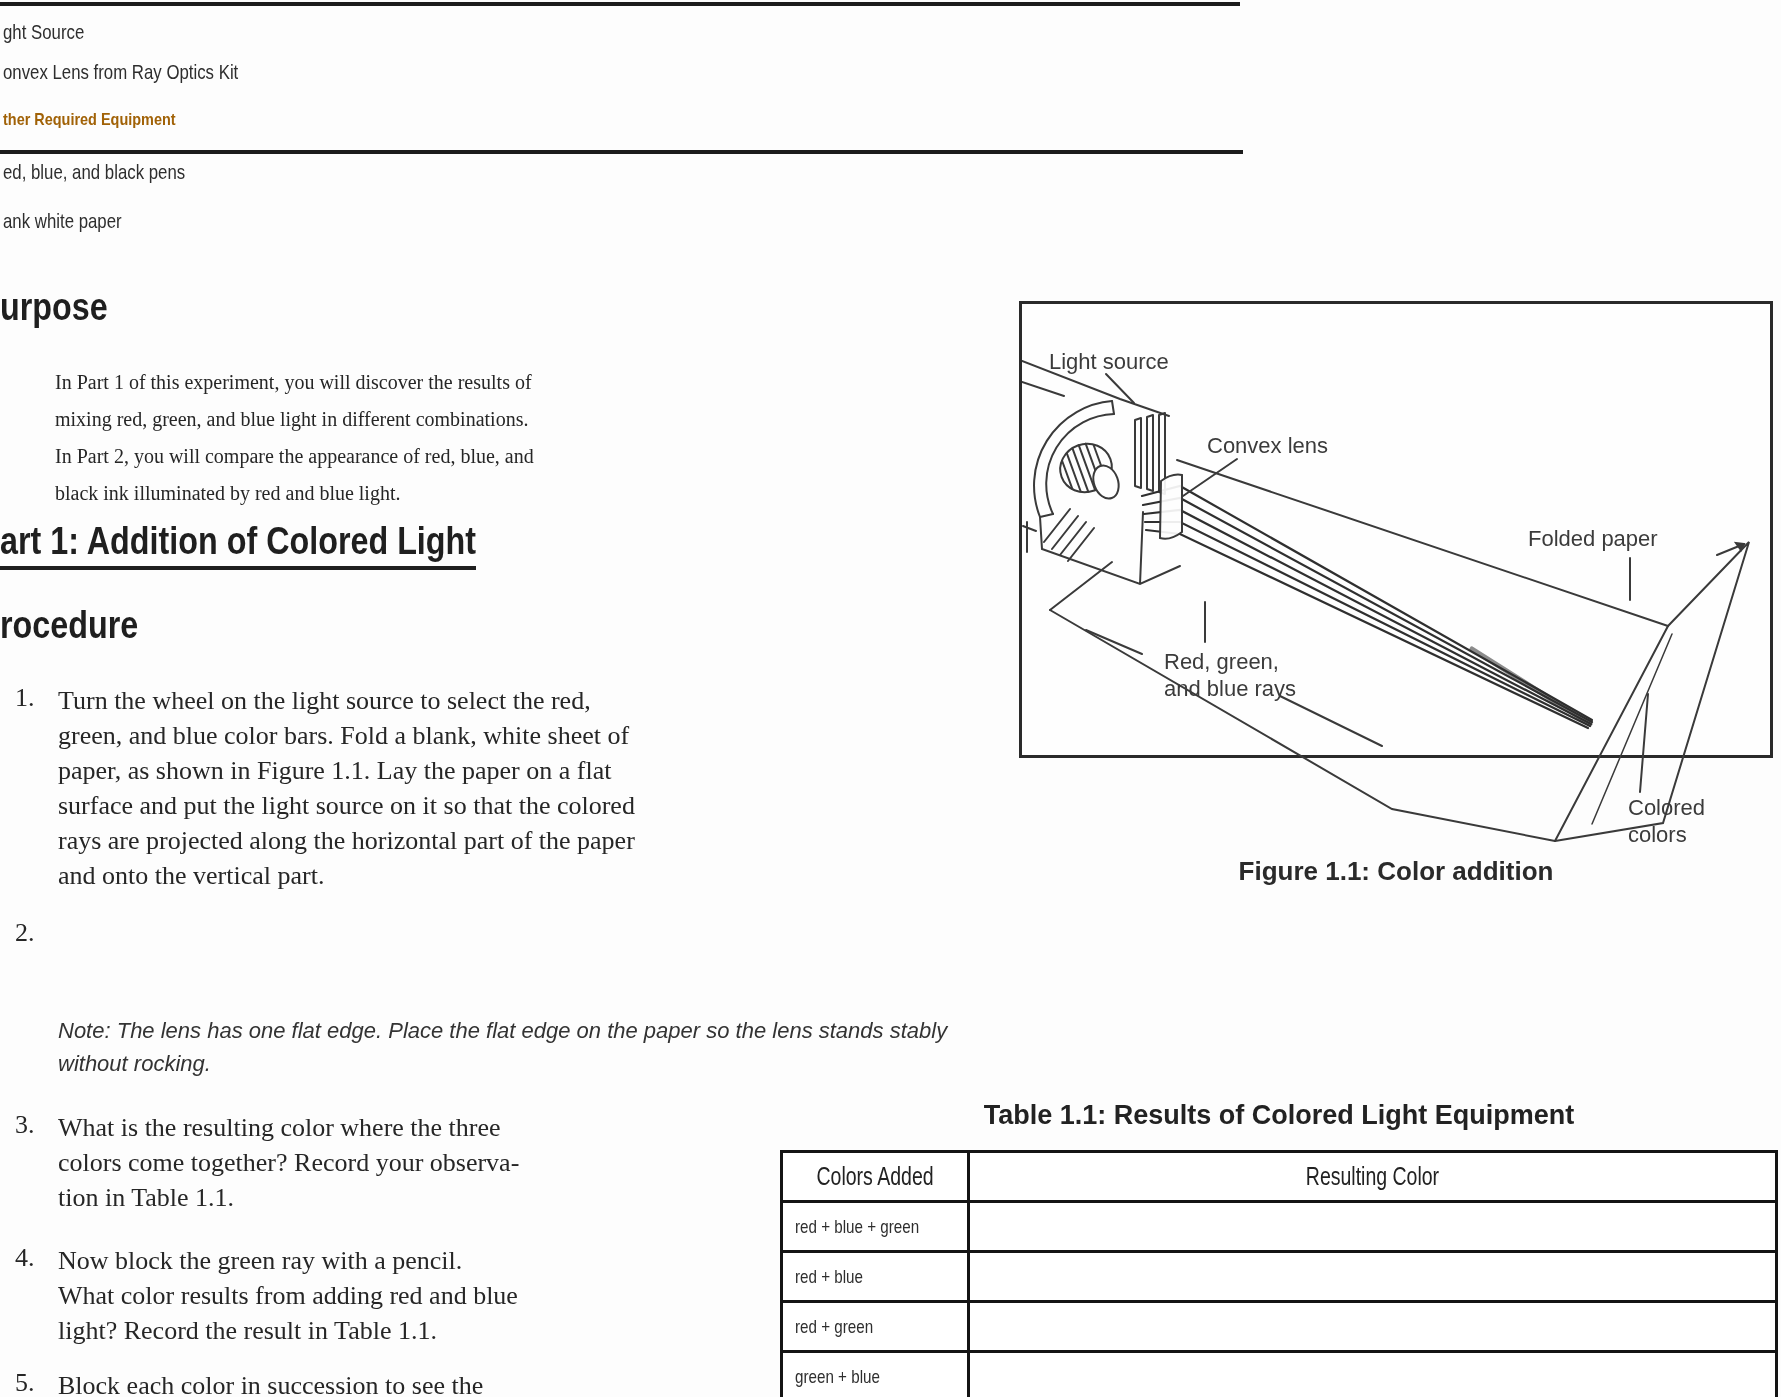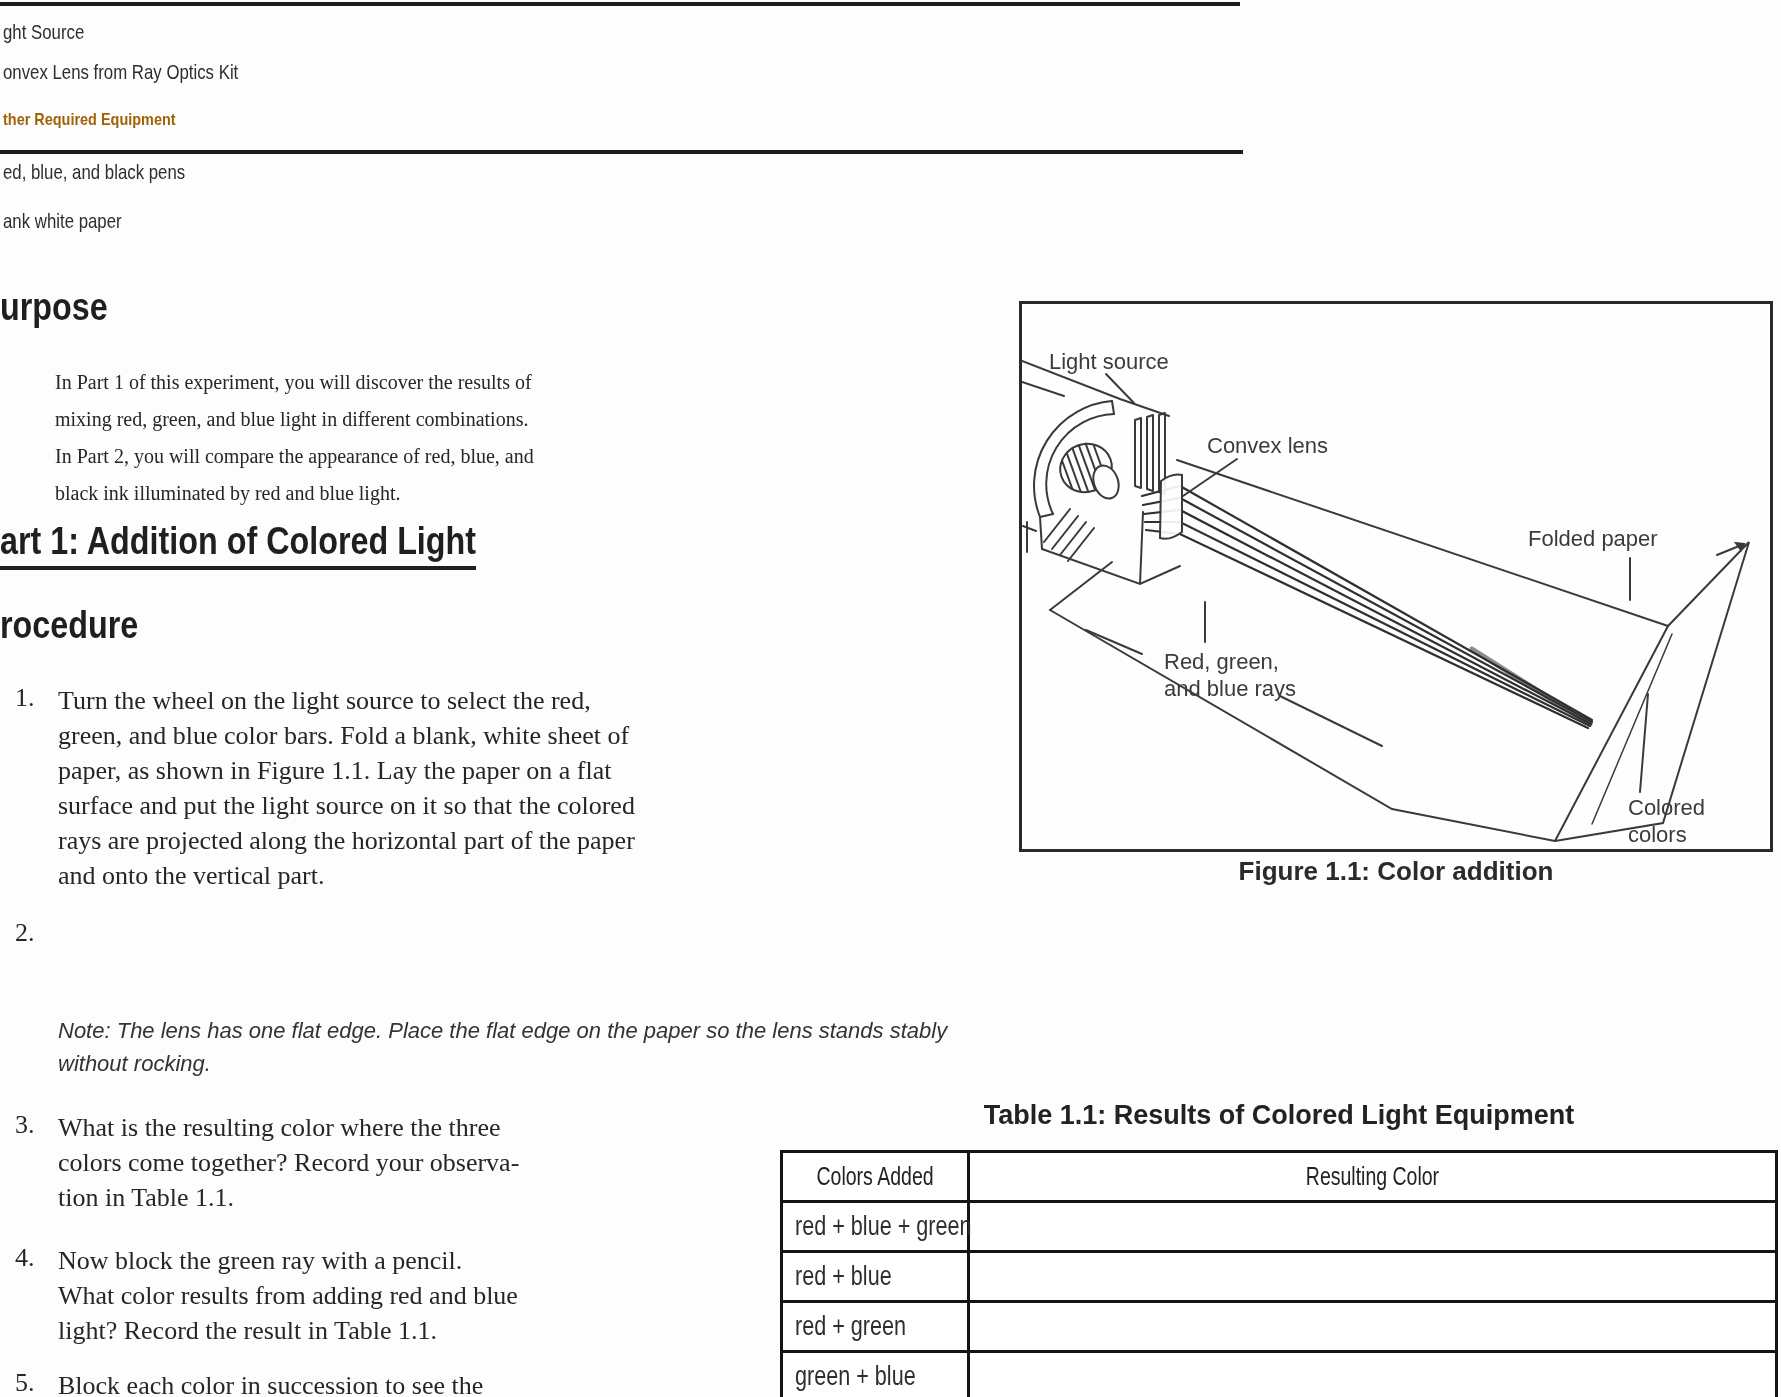--- a/index.html
+++ b/index.html
@@ -18,25 +18,25 @@
   .cond78c{display:inline-block;transform:scaleX(.78);transform-origin:50% 50%;white-space:nowrap;}
   .eq-item{position:absolute;left:3px;font-size:21px;color:#2e2e2e;}
   .eq-bold{font-weight:bold;font-size:17px;color:#a16207;}
   .h-big{position:absolute;left:0;font-size:38px;font-weight:bold;color:#1f1f1f;}
   .body-line{font-size:20px;line-height:37px;color:#262626;}
   .step-line{font-size:26px;line-height:35px;color:#262626;}
   .step-num{position:absolute;font-size:26px;color:#262626;}
   .note-line{font-family:"Liberation Sans",sans-serif;font-style:italic;font-size:22px;line-height:33px;color:#333;}
   .fig-label{position:absolute;font-family:"Liberation Sans",sans-serif;font-size:22px;line-height:27px;color:#3b3b3b;white-space:nowrap;}
   .caption{position:absolute;text-align:center;font-family:"Liberation Sans",sans-serif;font-weight:bold;font-size:26px;color:#2a2a2a;}
-  #figure-box{position:absolute;left:1019px;top:301px;width:754px;height:551px;border:3px solid #2a2a2a;box-sizing:border-box;background:#fefefe;}
+  #figure-box{position:absolute;left:1019px;top:301px;width:754px;height:457px;border:3px solid #2a2a2a;box-sizing:border-box;background:#fefefe;}
   #results-table{position:absolute;left:780px;top:1150px;border-collapse:collapse;table-layout:fixed;width:998px;background:#fff;}
   #results-table td,#results-table th{border:3px solid #141414;padding:0;vertical-align:middle;}
   #results-table th{height:47px;text-align:center;font-family:"Liberation Sans",sans-serif;font-weight:normal;font-size:25px;color:#222;}
-  #results-table td{height:47px;font-family:"Liberation Sans",sans-serif;font-size:27px;color:#2e2e2e;}
+  #results-table td{height:47px;font-family:"Liberation Sans",sans-serif;font-size:19px;color:#2e2e2e;}
   #results-table td .cellpad{padding-left:12px;}
   .tbl-title{position:absolute;left:780px;width:998px;top:1100px;text-align:center;
     font-family:"Liberation Sans",sans-serif;font-weight:bold;font-size:27px;color:#222;}
   svg line, svg path, svg polyline{vector-effect:non-scaling-stroke;}
 </style>
 </head>
 <body>
 
 <div id="page">
 

